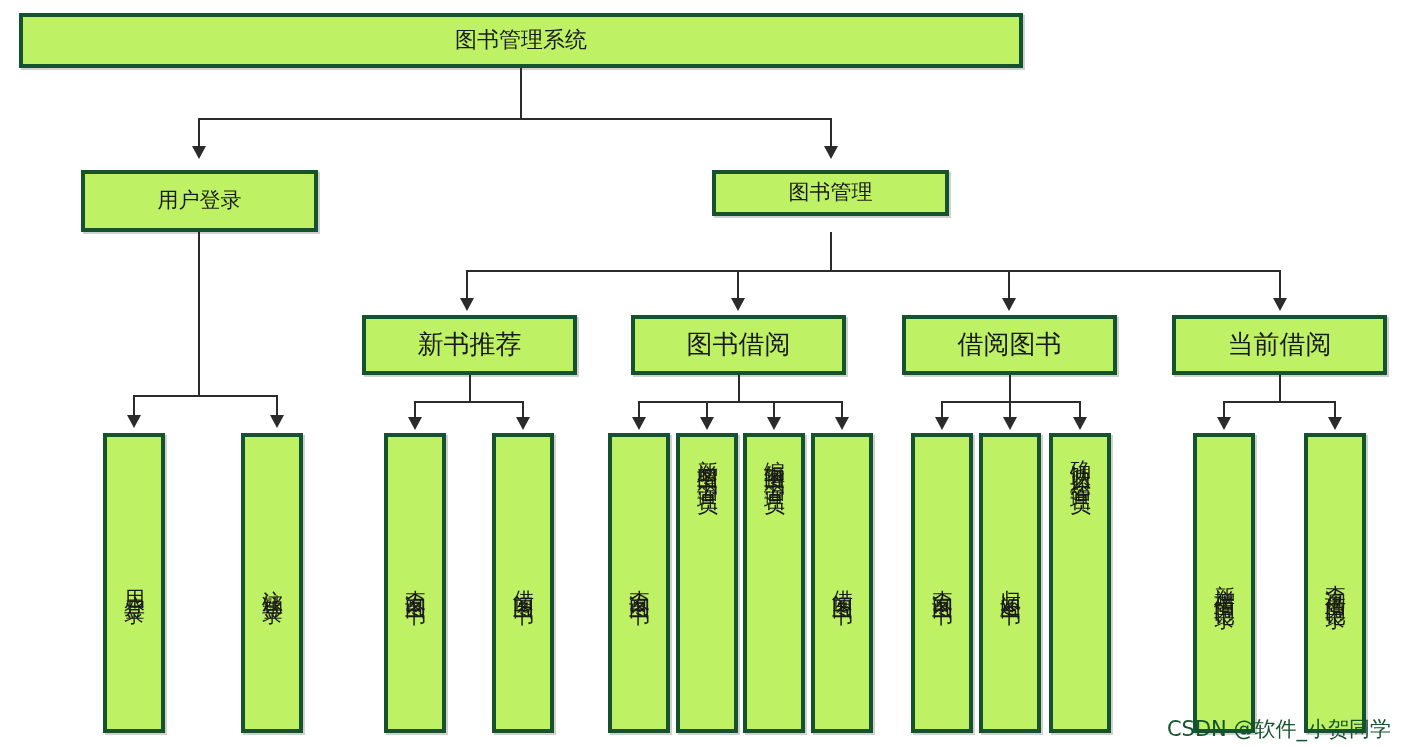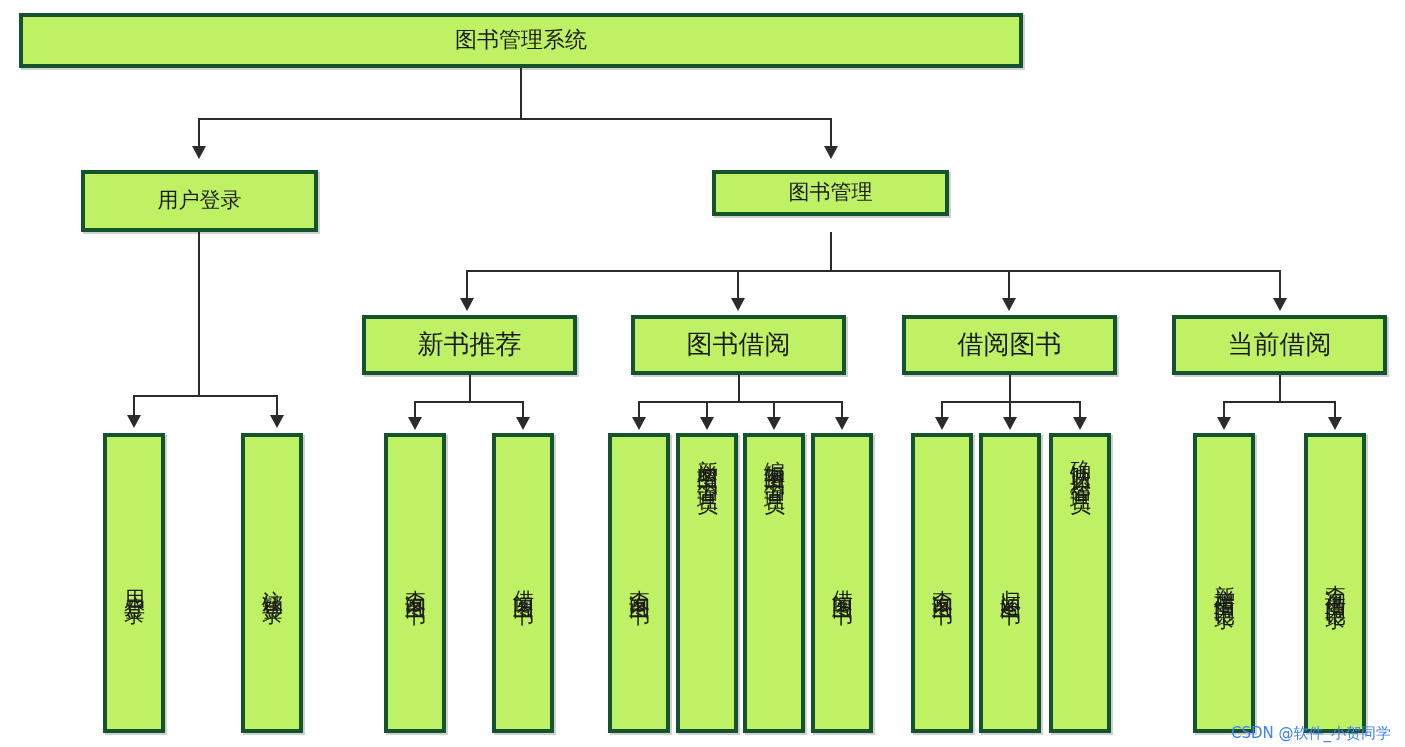--- a/index.html
+++ b/index.html
@@ -73,22 +73,22 @@
     border-left: 7px solid transparent;
     border-right: 7px solid transparent;
     border-top: 13px solid #2b2b2b;
   }
 
   
   #watermark {
     position: absolute;
     right: 14px;
     bottom: 4px;
-    font-size: 15px;
-    color: #3b82f6;
+    font-size: 21px;
+    color: #14532d;
     white-space: nowrap;
     user-select: none;
   }
 </style>
 </head>
 <body>
 
 <div id="canvas">
 
   <div class="node lvl0" style="left:19px; top:13px; width:1004px; height:55px;">

